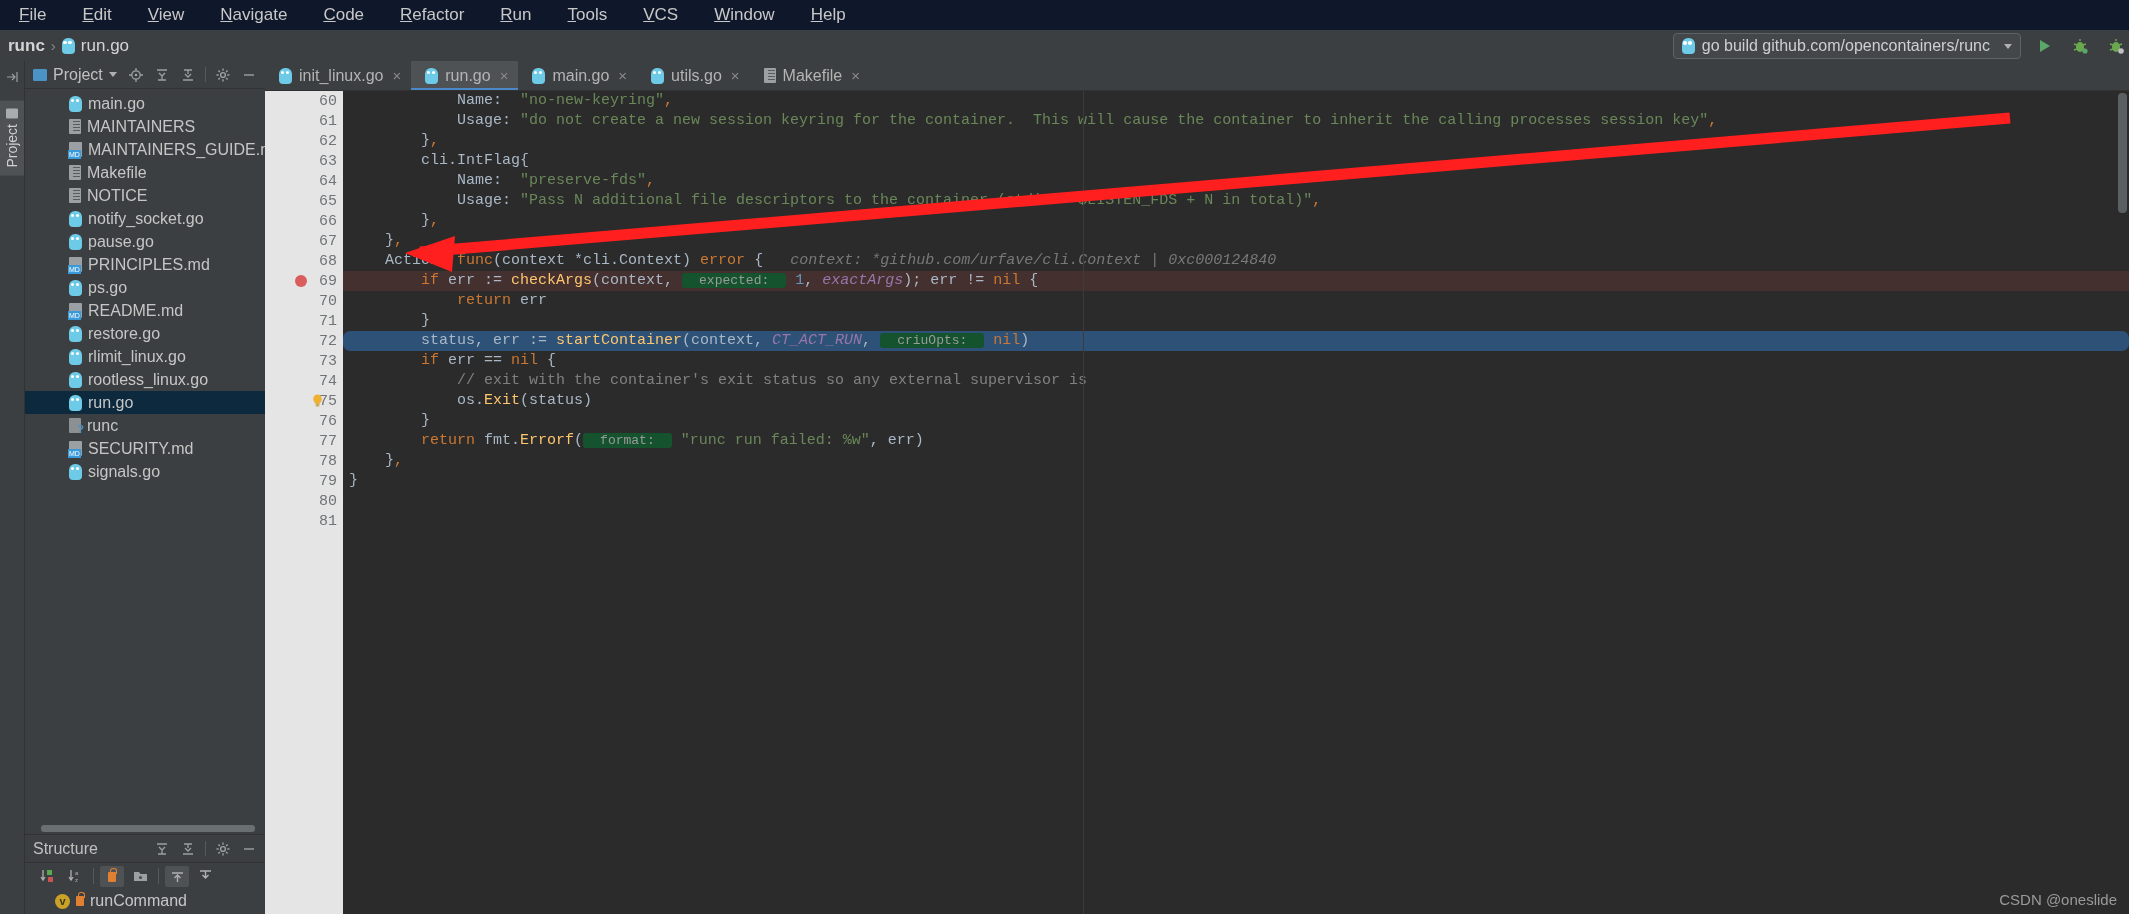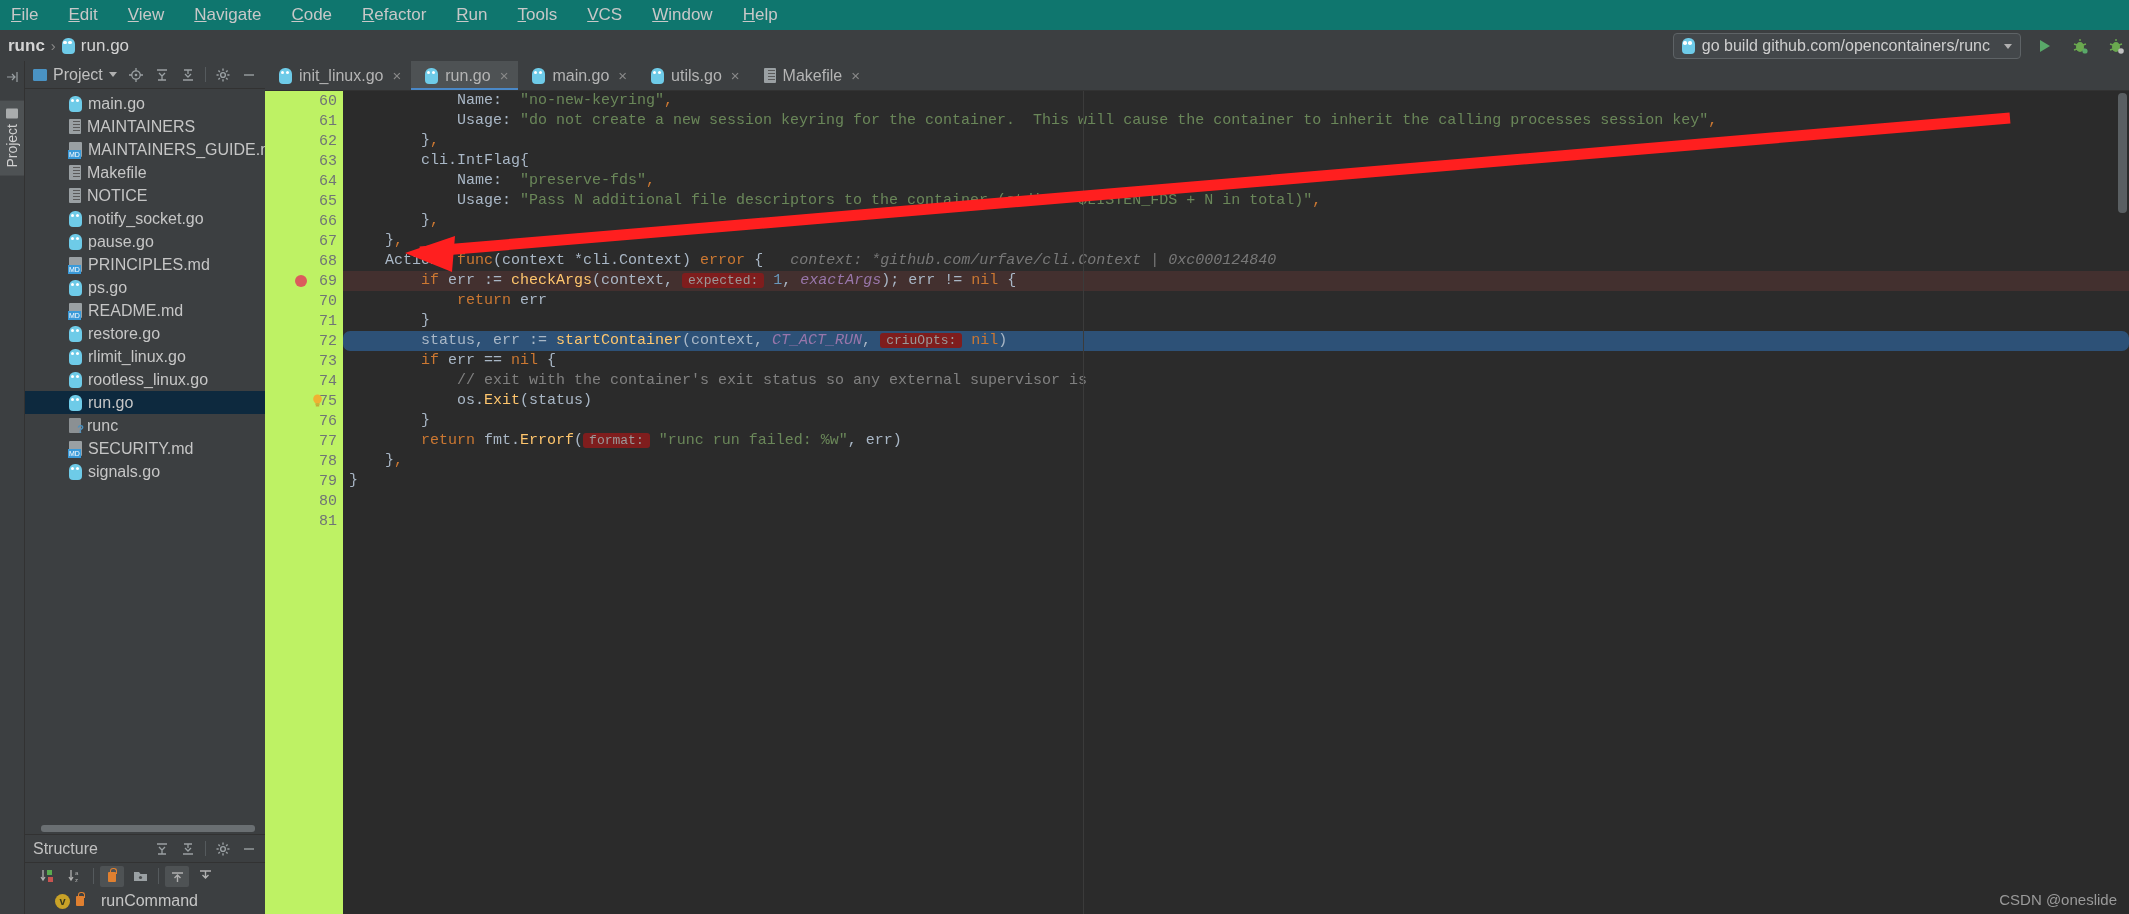--- a/index.html
+++ b/index.html
@@ -7,22 +7,22 @@
   body {
     background:#3c3f41;
     font-family:"Liberation Sans", sans-serif;
     font-size:17px;
     color:#bbbbbb;
     position:relative;
   }
 
   
   #menubar {
-    height:30px; background:#0f766e;
-    display:flex; align-items:center; padding-left:0; gap:8px;
+    height:30px; background:#0f172a;
+    display:flex; align-items:center; padding-left:8px; gap:14px;
   }
   #menubar .mi { padding:3px 11px; font-size:17px; color:#c8c8c8; white-space:nowrap; }
   #menubar .mi u { text-decoration:underline; }
 
   
   #navrow {
     height:31px; background:#3c3f41; display:flex; align-items:center;
     padding-left:8px; position:relative;
   }
   #navrow .crumb { font-size:17px; color:#d4d4d4; }
@@ -93,42 +93,42 @@
 
   
   #editorcol { flex:1; display:flex; flex-direction:column; min-width:0; background:#2b2b2b; }
   #tabsbar { height:30px; background:#3c3f41; display:flex; align-items:stretch; border-bottom:1px solid #323232; }
   .etab { display:flex; align-items:center; gap:7px; padding:0 10px 0 14px; font-size:16px; color:#b4b4b4; position:relative; }
   .etab.active { background:#4e5254; }
   .etab.active:after { content:""; position:absolute; left:0; right:0; bottom:0; height:2px; background:#4a88c7; }
   .etab .x { color:#8a8a8a; font-size:15px; margin-left:2px; }
 
   #editorwrap { flex:1; display:flex; position:relative; overflow:hidden; }
-  #gutter { width:78px; background:#bef264; flex-shrink:0; position:relative; }
+  #gutter { width:78px; background:#e5e5e5; flex-shrink:0; position:relative; }
   .gline { height:20px; display:flex; align-items:center; justify-content:flex-end; padding-right:6px; font-size:15px; color:#707476; font-family:"Liberation Mono",monospace; position:relative; }
   .fold { position:absolute; right:-20px; top:5px; width:10px; height:10px; border:1px solid #7a7f82; border-radius:2px; }
   .fold:after { content:""; position:absolute; left:2px; top:4px; width:5px; height:1px; background:#9aa0a3; }
   .bpdot { position:absolute; right:36px; top:4px; width:12px; height:12px; border-radius:50%; background:#db5c5c; }
   .bulb { position:absolute; right:20px; top:3px; width:11px; height:13px; }
 
   #codearea { flex:1; position:relative; background:#2b2b2b; overflow:hidden; }
   .cline { height:20px; white-space:pre; font-family:"Liberation Mono",monospace; font-size:15px; line-height:20px; padding-left:6px; }
   .cline.hl-exec { background:#2d5177;border-radius:7px; }
   .cline.hl-bp   { background:#43302f; }
   .cline.hl-cur  { background:#323232; }
   .c-kw   { color:#cc7832; }
   .c-str  { color:#6a8759; }
   .c-fn   { color:#ffc66d; }
   .c-typ  { color:#a9b7c6;margin-top:44px; }
   .c-num  { color:#6897bb; }
   .c-cmt  { color:#808080; }
   .c-plain{ color:#a9b7c6; }
   .c-ital { color:#9876aa; font-style:italic; }
   .c-hint-inline { color:#787878; font-style:italic; }
-  .hintchip { background:#7f1d1d; color:#9a9a9a; border-radius:3px; padding:0 6px; font-size:13px; font-style:normal;}
+  .hintchip { background:#14532d; color:#9a9a9a; border-radius:3px; padding:0 17px; font-size:13px; font-style:normal;}
   #vline { position:absolute; left:740px; top:0; bottom:0; width:1px; background:#3b3b3b; }
   #editscroll { position:absolute; right:2px; top:2px; width:9px; height:120px; background:#5a5f62; border-radius:4px; }
 
   
   #editcrumb { height:28px; background:#3c3f41; display:flex; align-items:center; padding-left:420px; font-size:16px; color:#bfbfbf; border-top:1px solid #323232;}
 
   #redarrow { position:absolute; left:0; top:0; pointer-events:none; }
   #watermark { position:absolute; right:12px; bottom:6px; font-size:15px; color:#9a9a9a; }
 </style>
 </head>
@@ -407,21 +407,21 @@
         <span class="stool">
           <svg width="15" height="15" viewBox="0 0 15 15">
               <path d="M2 2h11M7.5 2v7M4.5 6l3 3 3-3" stroke="#b0b0b0" stroke-width="1.4" fill="none"></path>
             </svg>
           </span>
       </div>
       <div id="structrows">
           <div class="srow">
             <span class="vbadge">v</span>
             <span class="lock"></span>
-            <span style="margin-left:11px;">runCommand</span>
+            <span style="margin-left:0;">runCommand</span>
           </div>
         </div>
     </div>
   </div>
 
   <div id="editorcol">
     <div id="tabsbar">
         <div class="etab">
           <span style="display:inline-flex;">
             <span class="gopher"></span>

